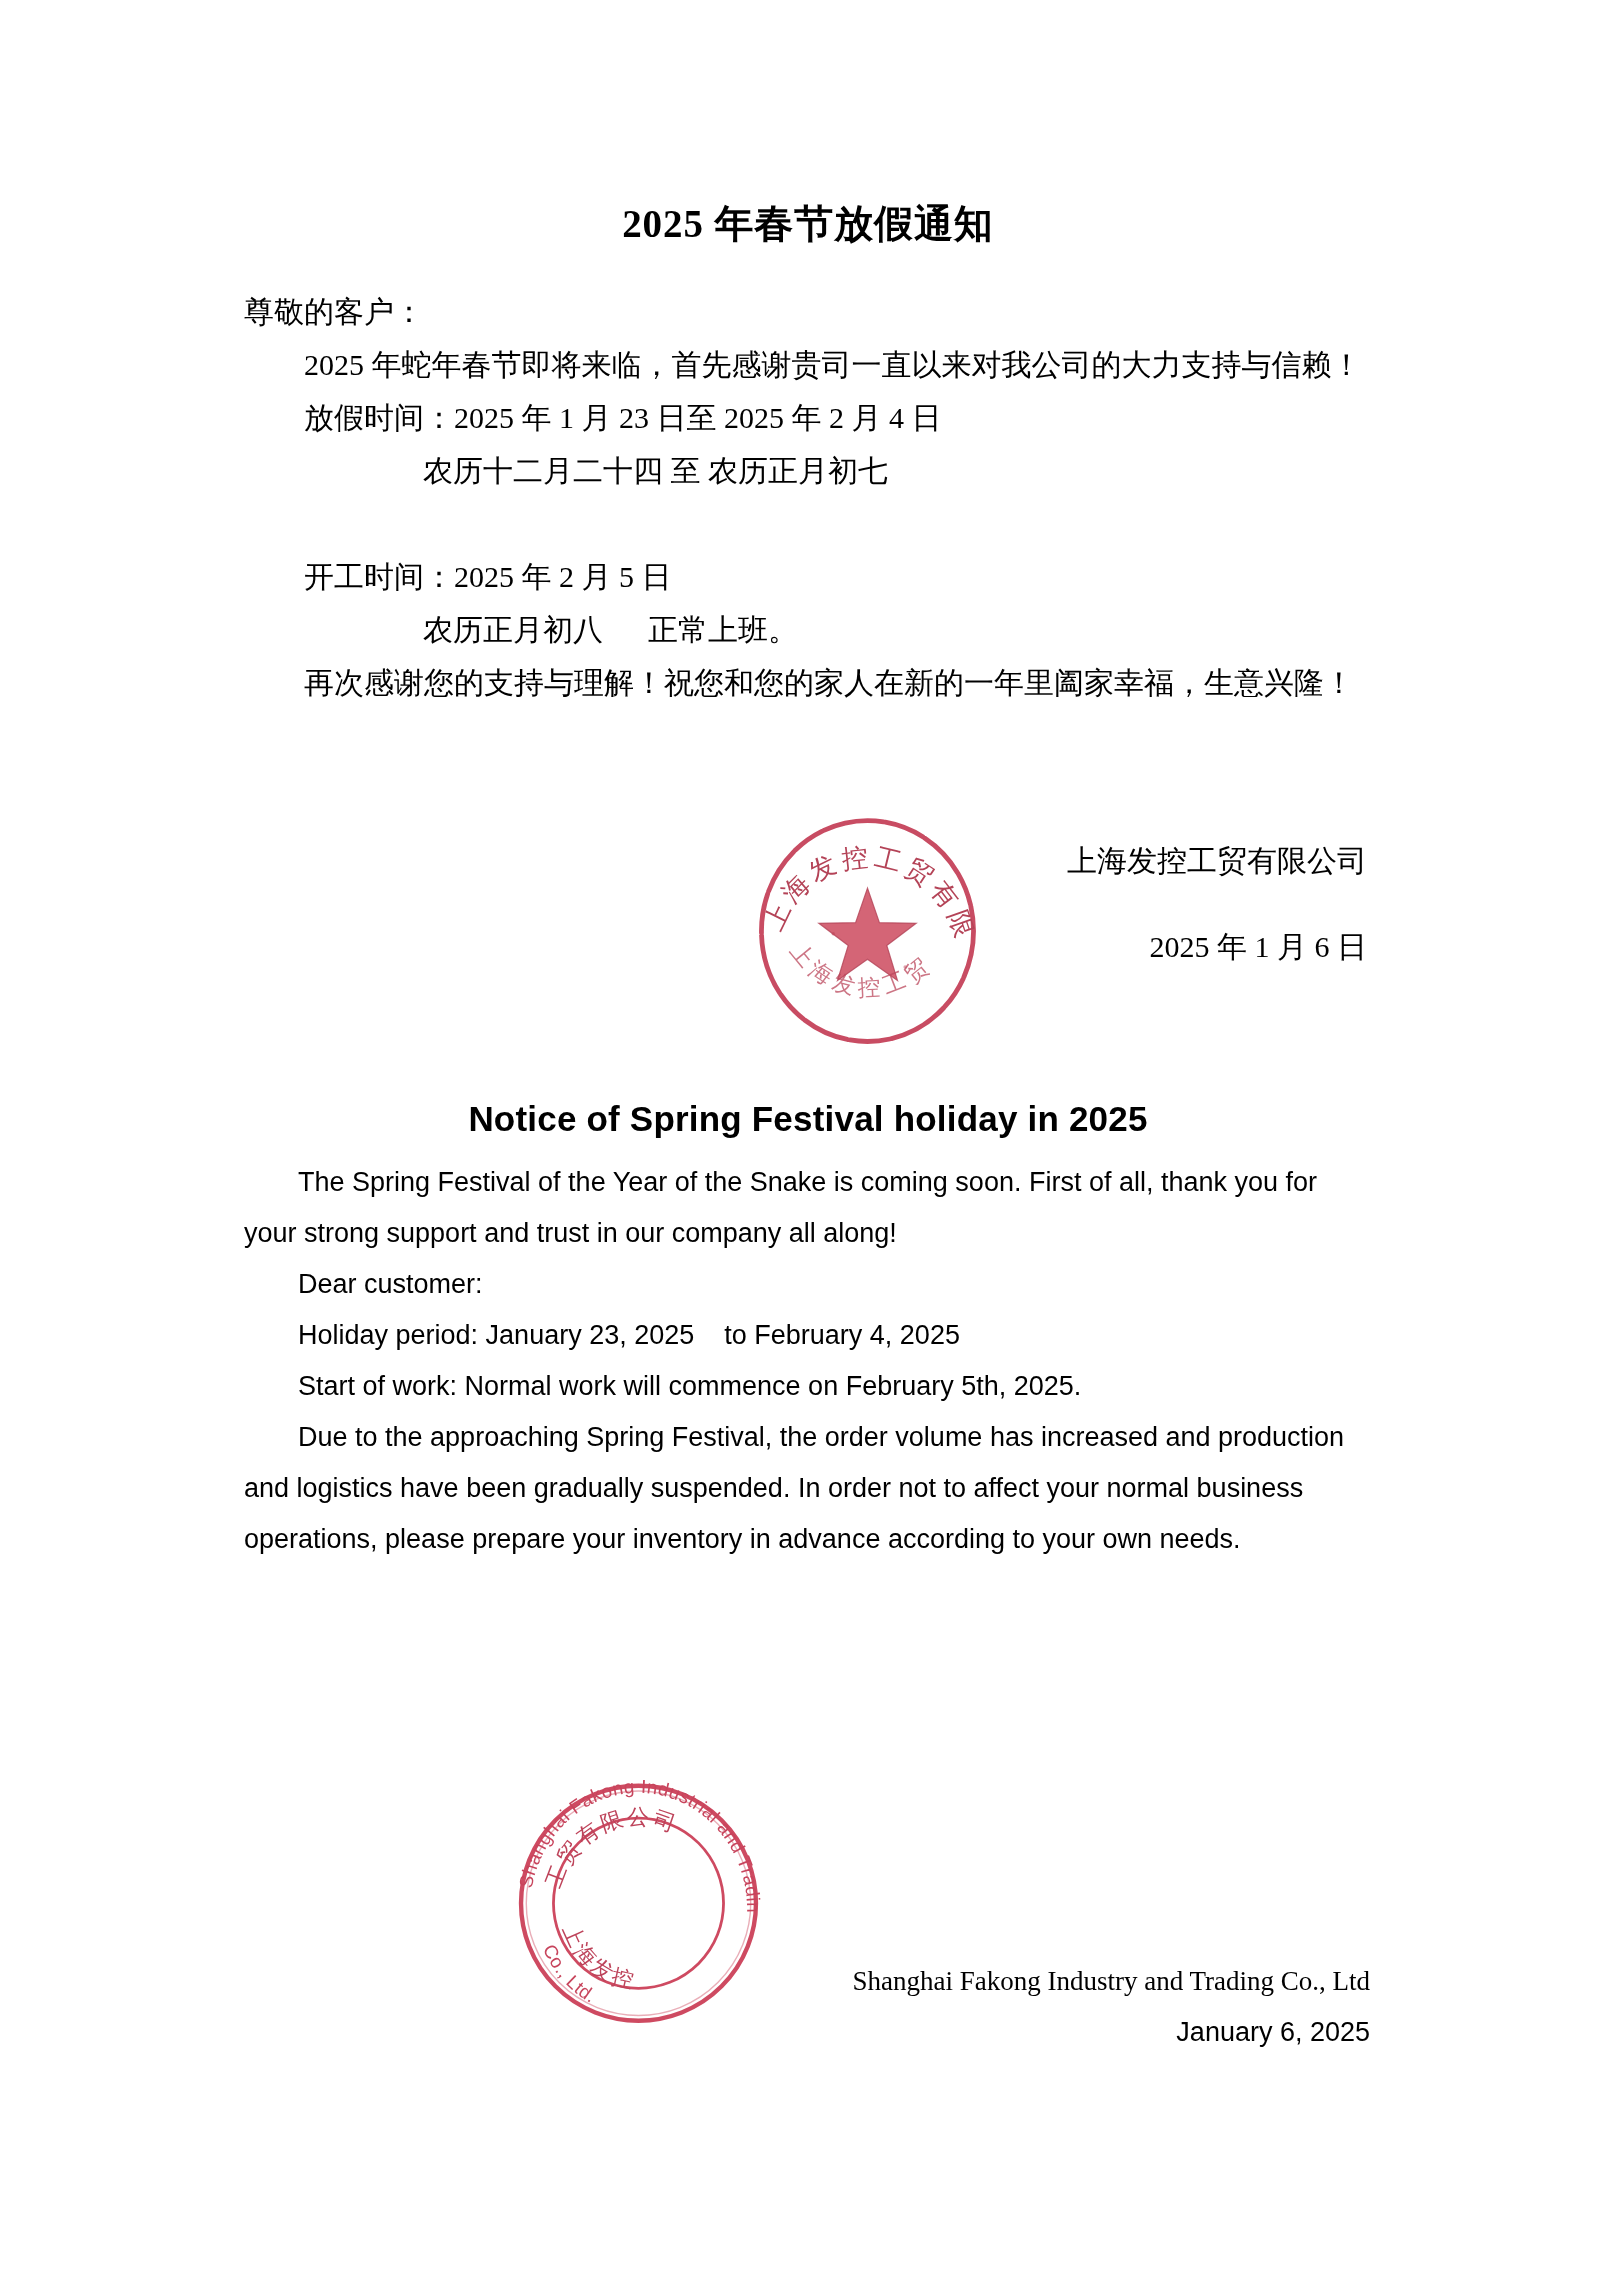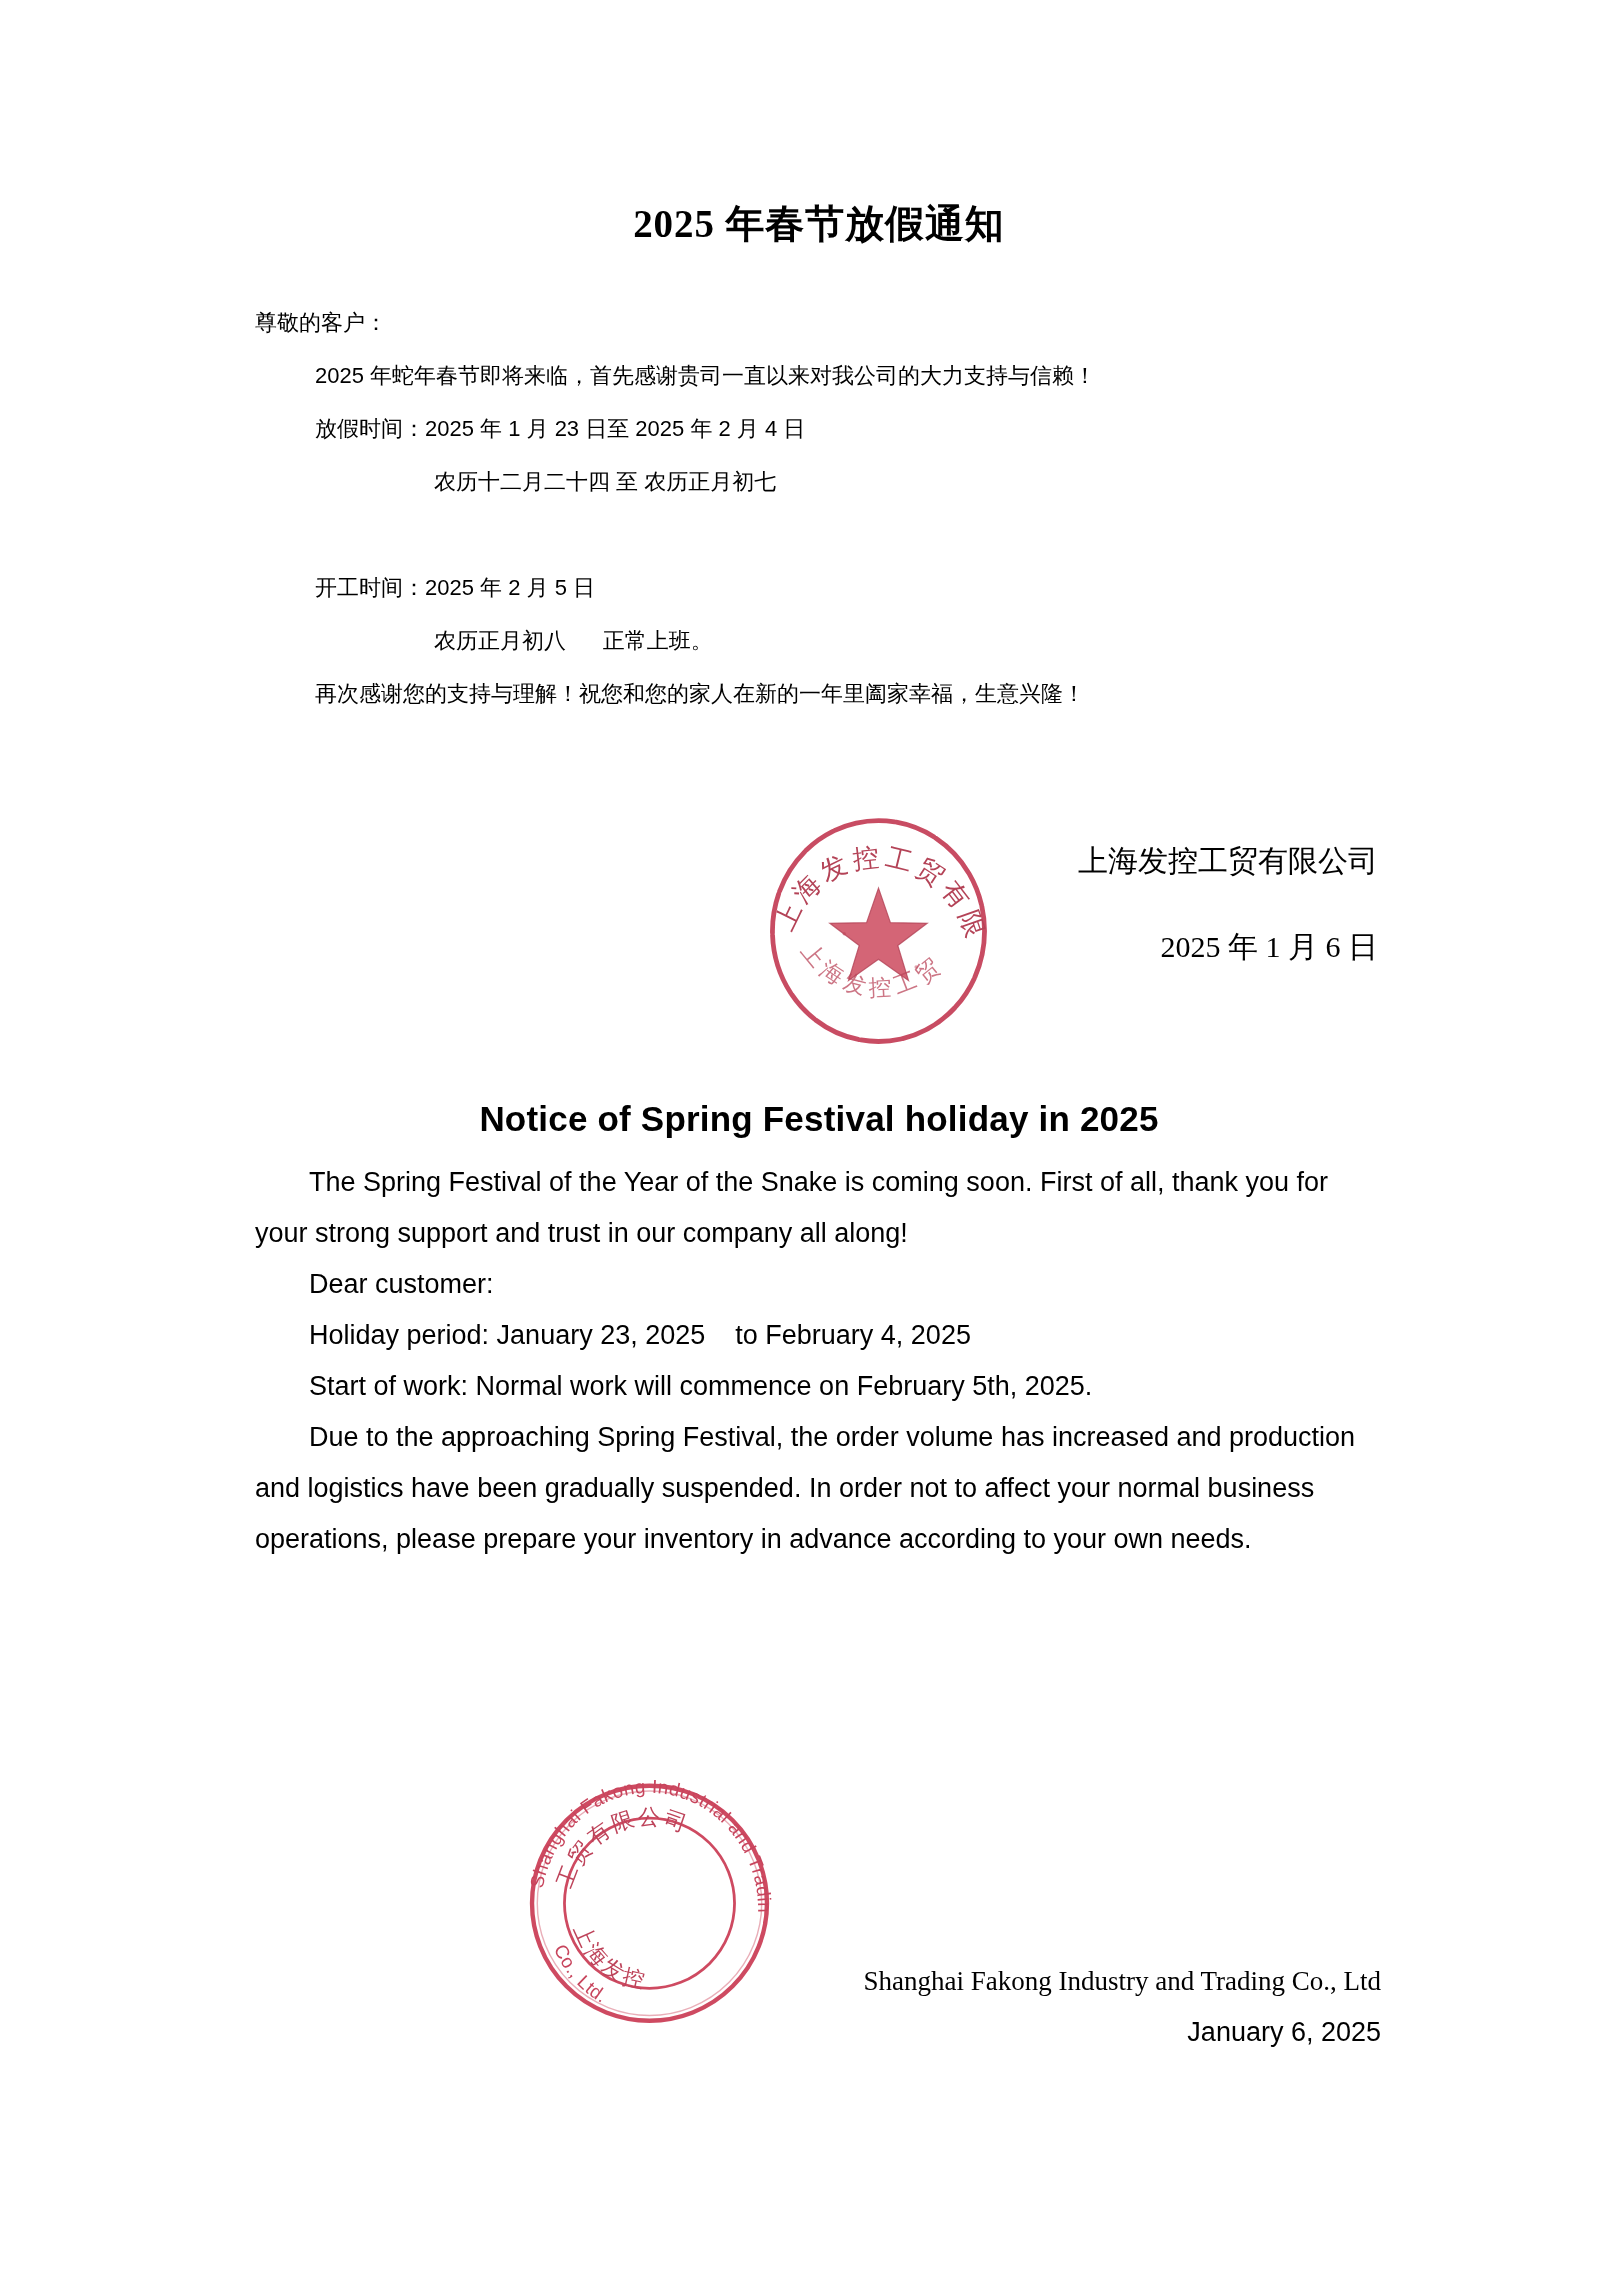--- a/index.html
+++ b/index.html
@@ -12,21 +12,20 @@
     font-family: "Liberation Serif", "DejaVu Serif", serif;
     color: #000000;
   }
   .page {
     position: relative;
     width: 1508px;
     height: 2284px;
     background: #ffffff;
     overflow: hidden;
     box-sizing: border-box;
-    margin-left: 11px;
   }
 
   
   .cn-section {
     position: absolute;
     left: 0;
     top: 0;
     width: 1616px;
   }
   .cn-title {
@@ -38,24 +37,24 @@
     font-family: "Liberation Serif", "DejaVu Serif", serif;
     font-weight: bold;
     font-size: 39px;
     letter-spacing: 0.9px;
     line-height: 1.25;
     white-space: pre;
   }
   .cn-body {
     position: absolute;
     left: 244px;
-    top: 296px;
+    top: 285px;
     width: 1125px;
-    font-family: Liberation Sans, sans-serif;
-    font-size: 22px;
+    font-family: Liberation Serif, serif;
+    font-size: 30px;
     line-height: 53px;
     text-align: justify;
     text-justify: inter-character;
   }
   .cn-body p {
     margin: 0;
     padding: 0;
     white-space: pre-wrap;
   }
   .cn-body p.indent {

